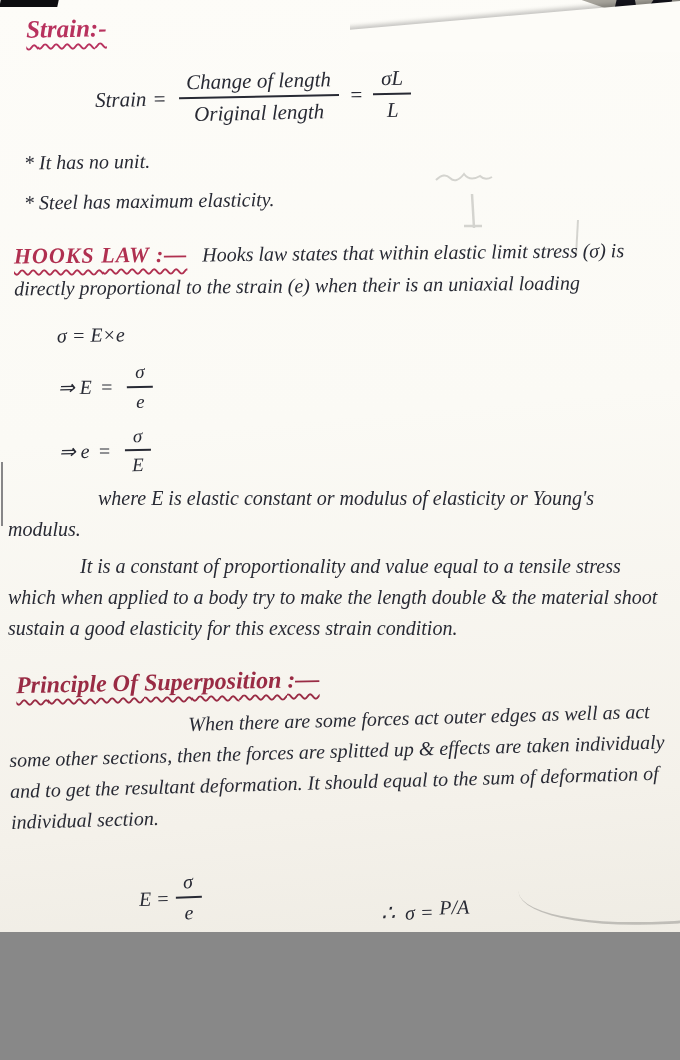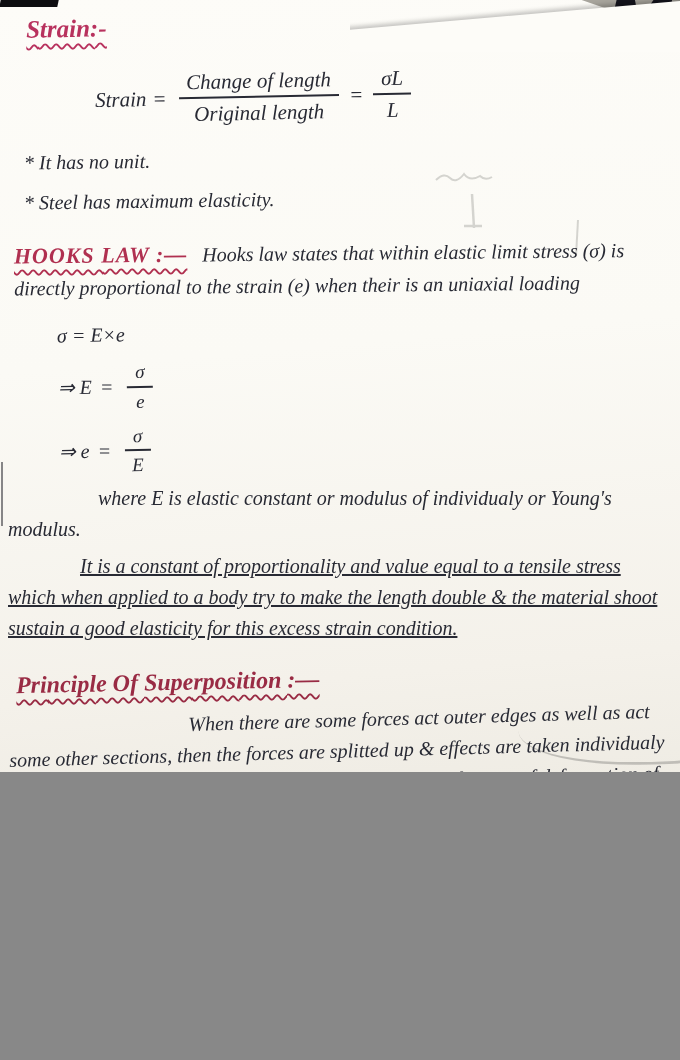--- a/index.html
+++ b/index.html
@@ -2,21 +2,21 @@
 <html style="--paper: #fbfaf5; --ink: #282a34; --heading-strain: #b8325e; --heading-hooks: #b03050; --heading-superposition: #992b44;"><head>
 <meta charset="utf-8">
 <style>
   :root{
     --paper:#fbfaf5; --ink:#282a34;
     --heading-strain:#b8325e; --heading-hooks:#b03050; --heading-superposition:#992b44;
   }
   *{box-sizing:border-box;margin:0;padding:0;}
   html,body{width:680px;height:1060px;overflow:hidden;background:#888;}
   .page{
-    position:relative;width:680px;height:772px;overflow:hidden;
+    position:relative;width:680px;height:932px;overflow:hidden;
     background:linear-gradient(175deg,#fdfcf8 0%,var(--paper) 45%,#f4f1ea 85%,#efece4 100%);
     font-family:"Liberation Serif",serif;font-style:italic;color:var(--ink);
     font-size:20px;line-height:1.55;
   }
   
   .top-strip-left{position:absolute;top:0;left:0;width:58px;height:7px;background:#0d0d10;transform:skewX(-12deg);}
   .corner-photo{position:absolute;top:0;right:0;width:330px;height:52px;overflow:hidden;pointer-events:none;}
   .corner-shade{position:absolute;top:0;right:0;width:120px;height:34px;background:#a7a49c;clip-path:polygon(18% 0,100% 0,100% 100%);}
   .corner-letters{position:absolute;top:-32px;right:2px;font-family:"DejaVu Sans",sans-serif;font-style:italic;font-weight:900;font-size:68px;letter-spacing:4px;color:#14141d;transform:rotate(2deg);}
   .corner-cover{position:absolute;top:16px;right:-40px;width:420px;height:80px;background:#fdfcf8;transform:rotate(-5deg);box-shadow:0 -3px 4px rgba(0,0,0,.22);}
@@ -34,21 +34,21 @@
   .frac .den{padding-top:2px;}
   .strain-formula{margin:16px 0 0 95px;transform:rotate(-1.2deg);display:flex;align-items:center;font-size:21px;}
   .eq-rows{margin:14px 0 0 58px;transform:rotate(-1deg);}
   .eq-row{display:flex;align-items:center;margin-bottom:10px;font-size:20px;}
   .eq-row .frac{font-size:19px;}
   
   .notes{margin:20px 8px 0 24px;}
   .note-line{margin-bottom:9px;transform:rotate(-0.8deg);}
   .hooks-block{margin:22px 10px 0 14px;transform:rotate(-0.6deg);}
   .where{margin:4px 14px 0 8px;text-indent:90px;}
-  .constant{margin:6px 16px 0 8px;text-indent:72px;text-decoration:underline;}
+  .constant{margin:6px 16px 0 8px;text-indent:72px;}
   .super-p{margin:12px 6px 0 8px;text-indent:180px;transform:rotate(-1.6deg);transform-origin:left top;}
   
   .bottom{display:flex;margin-top:26px;transform:rotate(-2deg);font-size:20px;}
   .bottom-left{margin-left:140px;}
   .bottom-left .row2{margin:8px 0 0 20px;display:flex;align-items:center;}
   .bottom-left .row1{display:flex;align-items:center;}
   .bottom-right{margin-left:150px;margin-top:34px;}
   .bottom-right .row1{display:flex;align-items:center;}
   .bottom-right .row2{display:flex;align-items:center;margin:2px 0 0 24px;}
   .therefore{margin-right:10px;font-size:22px;}
@@ -117,21 +117,21 @@
       <div class="eq-row">
         <span>⇒ e</span>
         <span style="margin:0 8px;">=</span>
         <span class="frac">
           <span class="num">σ</span>
           <span class="den">E</span>
         </span>
       </div>
     </div>
 
-    <p class="where">where E is elastic constant or modulus of individualy or Young's modulus.</p>
+    <p class="where">where E is elastic constant or modulus of elasticity or Young's modulus.</p>
     <p class="constant">It is a constant of proportionality and value equal to a tensile stress which when applied to a body try to make the length double &amp; the material shoot sustain a good elasticity for this excess strain condition.</p>
   </div>
 
   <div>
     <span class="h-red h-super">Principle Of Superposition :—</span>
     <p class="super-p">When there are some forces act outer edges as well as act some other sections, then the forces are splitted up &amp; effects are taken individualy and to get the resultant deformation. It should equal to the sum of deformation of individual section.</p>
   </div>
 
   <div class="bottom">
     <div class="bottom-left">

